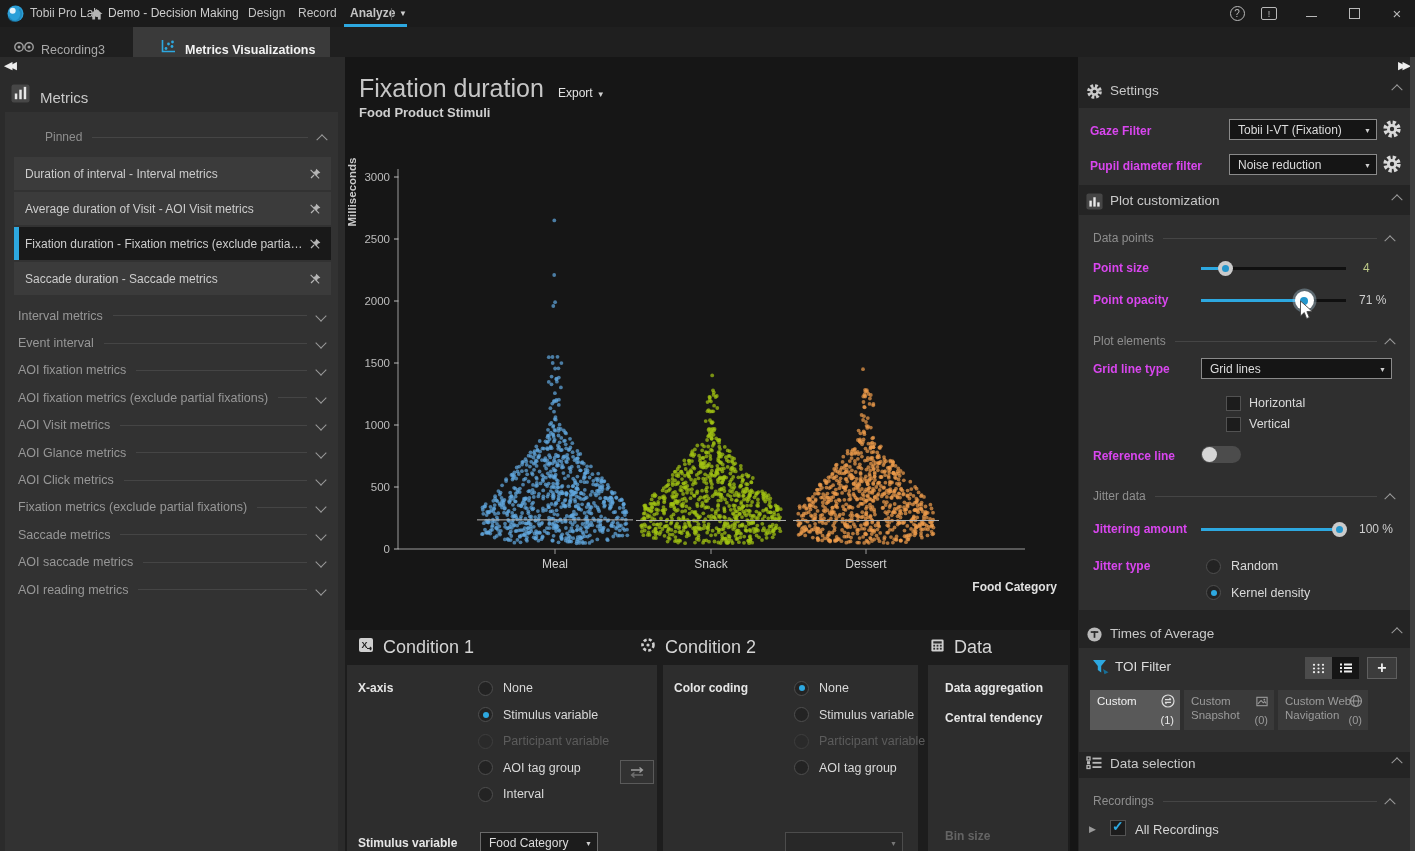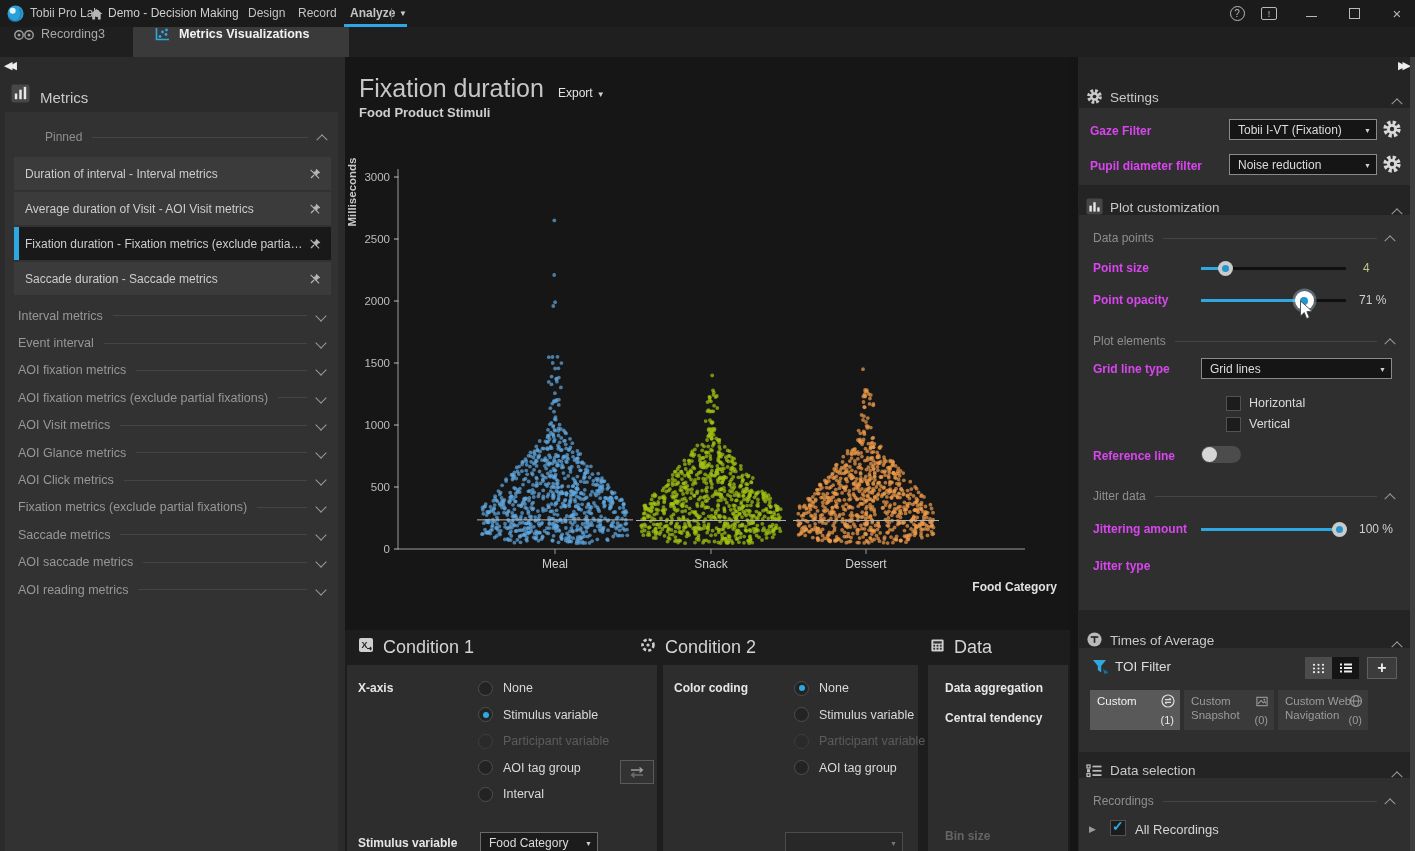--- a/index.html
+++ b/index.html
@@ -8,24 +8,24 @@
 .abs{position:absolute;}
 
 #titlebar{position:absolute;left:0;top:0;width:1415px;height:27px;background:#1b1b1b;}
 #titlebar .txt{position:absolute;top:0;line-height:27px;font-size:12px;color:#c4c4c4;white-space:nowrap;}
 .nav-item{color:#b9b9b9;}
 .nav-active{color:#ffffff;font-weight:bold;}
 #nav-underline{position:absolute;left:344px;top:24px;width:63px;height:3px;background:#2da8e0;}
 .winbtn{position:absolute;top:0;height:27px;width:30px;display:flex;align-items:center;justify-content:center;color:#b9b9b9;}
 
 #tabbar{position:absolute;left:0;top:27px;width:1415px;height:30px;background:#1f1f1f;}
-.tab{position:absolute;top:0;height:30px;display:flex;align-items:flex-start;}
+.tab{position:absolute;top:0;height:30px;display:flex;align-items:flex-end;}
 #tab1{left:0;width:130px;padding-left:14px;}
 #tab1 .tlabel{color:#a9a9a9;font-size:12.5px;margin-left:7px;}
-#tab2{left:133px;width:216px;background:#3a3a3a;padding-left:22px;}
+#tab2{left:133px;width:197px;background:#3a3a3a;padding-left:28px;}
 #tab2 .tlabel{color:#f2f2f2;font-size:12.5px;font-weight:bold;margin-left:9px;}
 
 #leftbar{position:absolute;left:0;top:57px;width:345px;height:794px;background:#2b2b2b;}
 #collapse-left{position:absolute;left:4px;top:2px;color:#ededed;font-size:11px;letter-spacing:-4px;}
 #metrics-hdr-icon{position:absolute;left:11px;top:27px;}
 #metrics-hdr-label{position:absolute;left:40px;top:32px;font-size:15px;color:#c9c9c9;}
 #metrics-panel{position:absolute;left:5px;top:55px;width:333px;bottom:0;background:#323232;}
 .sect-head{display:flex;align-items:center;color:#8e8e8e;font-size:12px;}
 .sect-head .line{flex:1;height:1px;background:#454545;margin:0 10px;}
 #pinned-head{position:absolute;left:40px;right:12px;top:18px;height:14px;}
@@ -61,21 +61,21 @@
 .radio-label{margin-left:10px;font-size:12.5px;color:#d9d9d9;white-space:nowrap;}
 .radio-label.disabled{color:#5c5c5c;}
 .dd{position:absolute;height:21px;background:#151515;border:1px solid #8a8a8a;display:flex;align-items:center;padding:0 16px 0 8px;font-size:12px;color:#dcdcdc;white-space:nowrap;}
 .dd .caret{position:absolute;right:5px;top:7px;font-size:7px;color:#cfcfcf;}
 .dd.dark{border-color:#6a6a6a;background:#1c1c1c;}
 .dd.disabled{border-color:#4c4c4c;background:#282828;color:#666;}
 #swap-btn{position:absolute;left:273px;top:95px;width:34px;height:24px;background:#323232;border:1px solid #5a5a5a;display:flex;align-items:center;justify-content:center;}
 
 #rightbar{position:absolute;left:1078px;top:57px;width:337px;height:794px;background:#242424;}
 #collapse-right{position:absolute;right:8px;top:2px;color:#ededed;font-size:11px;letter-spacing:-4px;}
-.rb-hdr{position:absolute;left:0;right:14px;height:22px;display:flex;align-items:flex-end;}
+.rb-hdr{position:absolute;left:0;right:14px;height:22px;display:flex;align-items:flex-start;}
 .rb-hdr .rb-icon{margin-left:6px;width:20px;display:flex;justify-content:center;}
 .rb-hdr .rb-title{color:#c9c9c9;font-size:13.5px;margin-left:6px;flex:1;}
 .rb-body{position:absolute;left:1px;width:331px;background:#2f2f2f;}
 .rlabel{position:absolute;font-size:12px;font-weight:bold;color:#d946ef;white-space:nowrap;}
 .gray-head{position:absolute;display:flex;align-items:center;color:#8e8e8e;font-size:12px;}
 .gray-head .line{flex:1;height:1px;background:#454545;margin:0 9px;}
 .slider{position:absolute;width:145px;height:3px;background:#101010;}
 .sl-fill{position:absolute;left:0;top:0;height:3px;background:#2da8e0;}
 .sl-handle{position:absolute;top:-6px;width:15px;height:15px;border-radius:50%;background:#cbcbcb;}
 .sl-handle::after{content:"";position:absolute;left:4px;top:4px;width:7px;height:7px;border-radius:50%;background:#2496cc;}
@@ -2934,20 +2934,30 @@
           <span class="line"></span>
           <span class="chev up"></span>
       </div>
       <span class="rlabel" style="left:14px;top:307px">Jittering amount</span>
       <div class="slider" style="left:122px;top:313px">
         <div class="sl-fill" id="ja-fill" style="width: 139.2px;"></div>
           <div class="sl-handle" id="ja-handle" style="left: 131.2px;"></div>
       </div>
       <span class="sl-value" style="left:280px;top:307px">100 %</span>
       <span class="rlabel" style="left:14px;top:344px">Jitter type</span>
+      <div class="abs" style="left:127px;top:338px" id="jitter-options">
+          <div class="radio-row">
+            <span class="radio"></span>
+            <span class="radio-label">Random</span>
+          </div>
+          <div class="radio-row">
+            <span class="radio on"></span>
+            <span class="radio-label">Kernel density</span>
+          </div>
+        </div>
 
       <span id="cursor"><svg width="15" height="21" viewBox="0 0 15 21">
             <path d="M1.5 1 L1.5 16 L5.3 12.6 L7.6 18.6 L10.3 17.4 L7.9 11.6 L13 11.2 Z" fill="#ffffff" stroke="#444" stroke-width="0.9"></path>
           </svg></span>
     </div>
 
     <div class="rb-hdr" style="top:569px">
       <span class="rb-icon">
           <svg width="17" height="17" viewBox="0 0 18 18">
             <circle cx="9" cy="9" r="7.5" fill="#b9b9b9"></circle>

